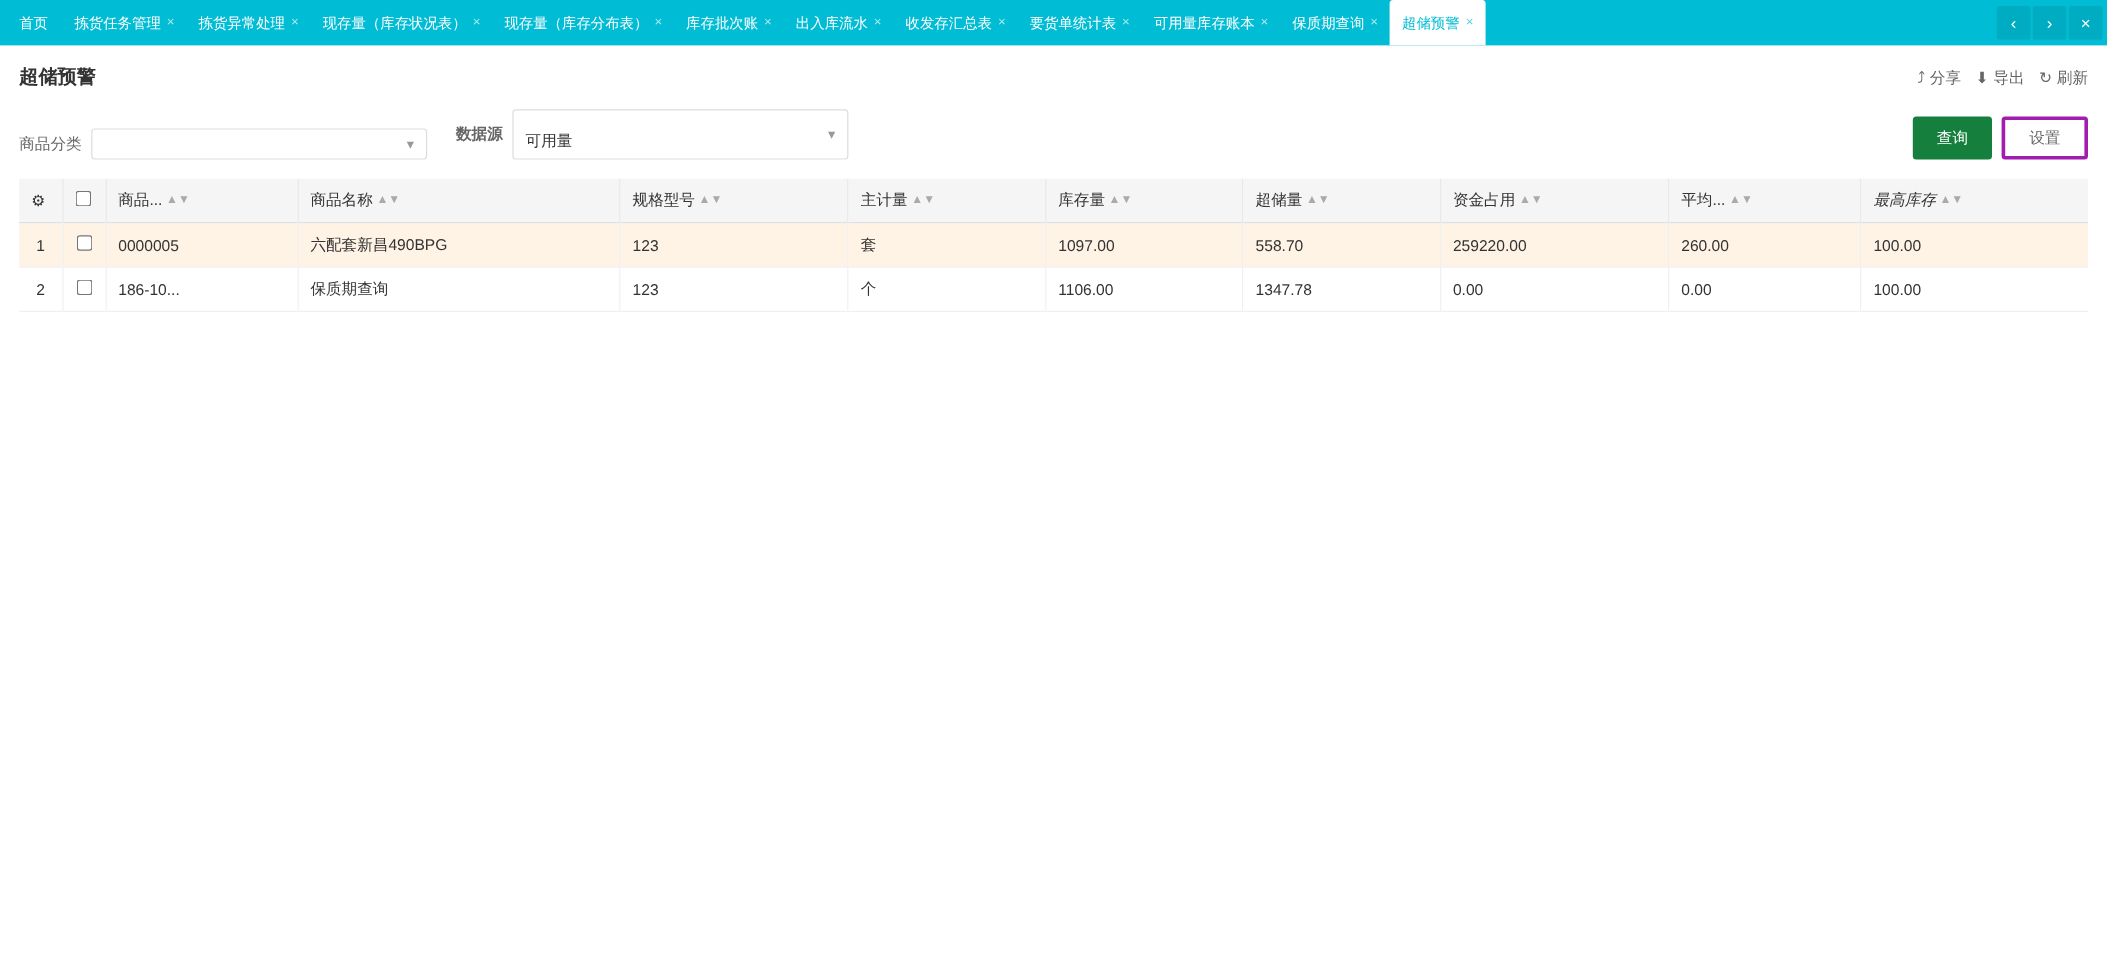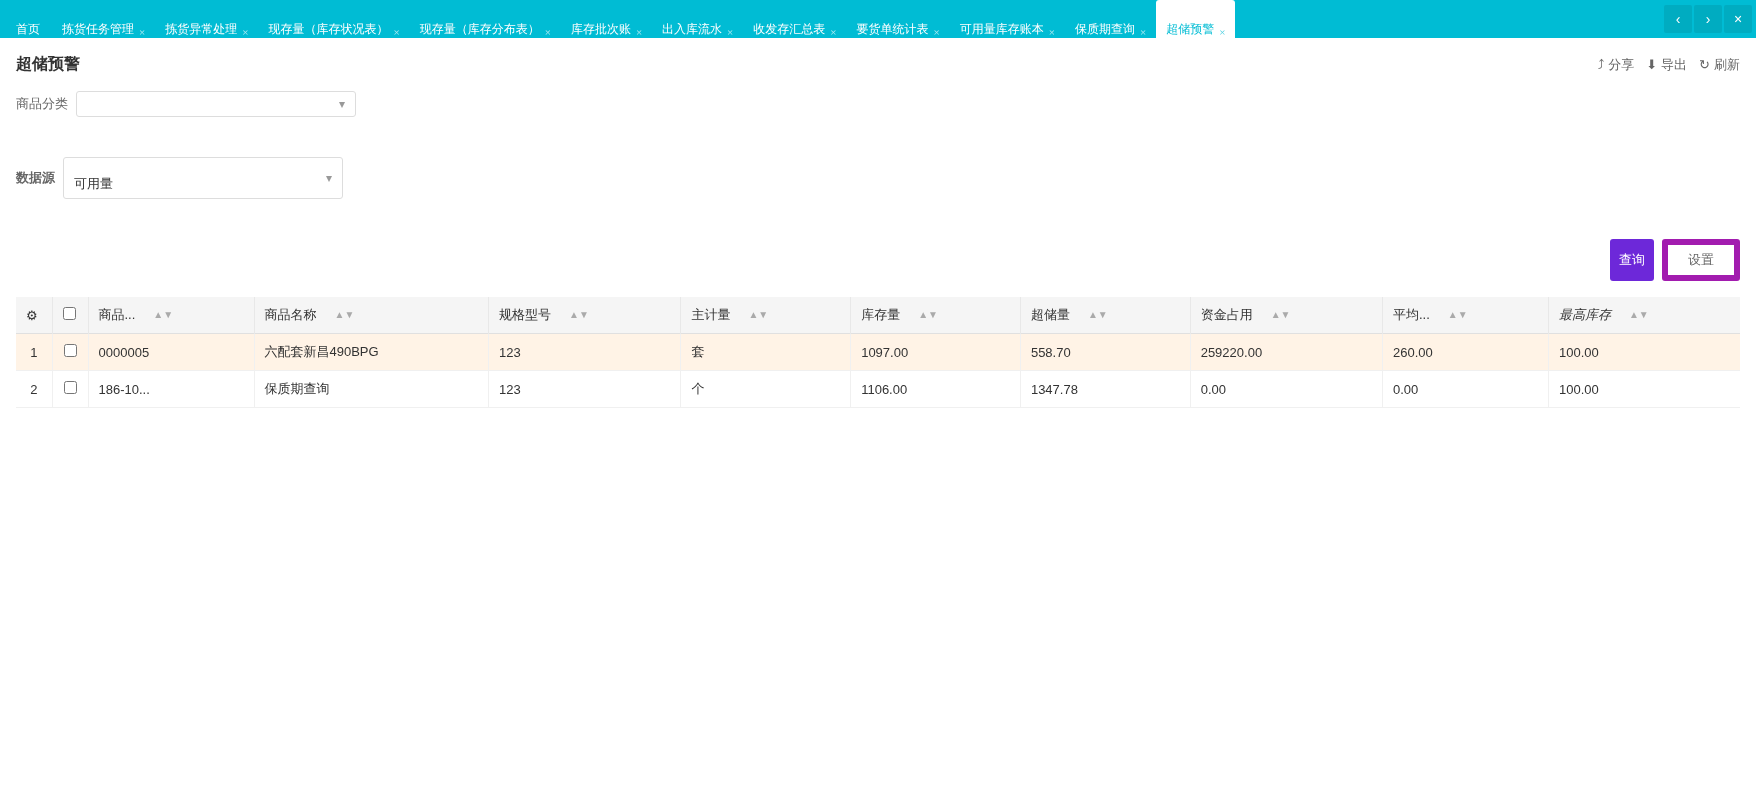--- a/index.html
+++ b/index.html
@@ -10,28 +10,27 @@
       display: flex;
       align-items: center;
       background: #00bcd4;
       height: 38px;
       padding: 0 4px;
       overflow: hidden;
       white-space: nowrap;
     }
     .top-nav .nav-item {
       display: inline-flex;
-      align-items: flex-end;
+      align-items: center;
       padding: 0 10px;
       height: 38px;
       color: #fff;
       font-size: 12px;
       cursor: pointer;
       flex-shrink: 0;
-      font-family: Liberation Serif, serif;
     }
     .top-nav .nav-item.active { background: #fff; color: #00bcd4; border-radius: 3px 3px 0 0; }
     .top-nav .nav-item .close-x {
       margin-left: 5px;
       font-size: 11px;
       opacity: 0.7;
     }
     .top-nav .nav-item.home { padding: 0 12px; }
     .nav-arrows {
       display: flex;
@@ -81,24 +80,23 @@
       align-items: center;
       gap: 4px;
       color: #666;
       font-size: 13px;
       cursor: pointer;
     }
 
     
     .filter-row {
       display: flex;
-      align-items: flex-start;
-      gap: 40px;
+      align-items: flex-end;
+      gap: 24px;
       margin-bottom: 16px;
-      flex-direction: column;
     }
     .filter-group {
       display: flex;
       align-items: center;
       gap: 8px;
     }
     .filter-label {
       color: #666;
       font-size: 13px;
       white-space: nowrap;
@@ -116,32 +114,32 @@
     }
     .filter-select-value { color: #999; font-size: 13px; }
     .filter-select-arrow { color: #999; font-size: 12px; }
 
     .filter-actions {
       margin-left: auto;
       display: flex;
       gap: 8px;
     }
     .btn-query {
-      background: #6d28d9;
+      background: #15803d;
       color: #fff;
       border: none;
       border-radius: 3px;
-      padding: 6px 9px;
+      padding: 6px 20px;
       font-size: 13px;
       cursor: pointer;
     }
     .btn-settings {
       background: #fff;
       color: #666;
-      border: 6px solid #a21caf;
+      border: 3px solid #a21caf;
       border-radius: 3px;
       padding: 6px 20px;
       font-size: 13px;
       cursor: pointer;
     }
 
     
     .data-table {
       width: 100%;
       border-collapse: collapse;
@@ -167,21 +165,21 @@
     .data-table tbody td {
       padding: 9px 10px;
       color: #333;
       border-right: 1px solid #f0f0f0;
     }
     .data-table tbody td:last-child { border-right: none; }
 
     .th-sort {
       display: inline-flex;
       align-items: center;
-      gap: 18px;
+      gap: 3px;
       cursor: pointer;
     }
     .sort-icon { font-size: 10px; color: #aaa; display: flex; flex-direction: column; line-height: 1; }
 
     .checkbox-cell { width: 36px; text-align: center; }
     .row-num-cell { width: 36px; text-align: center; color: #666; }
 
     .gear-icon-cell {
       width: 36px;
       text-align: center;

